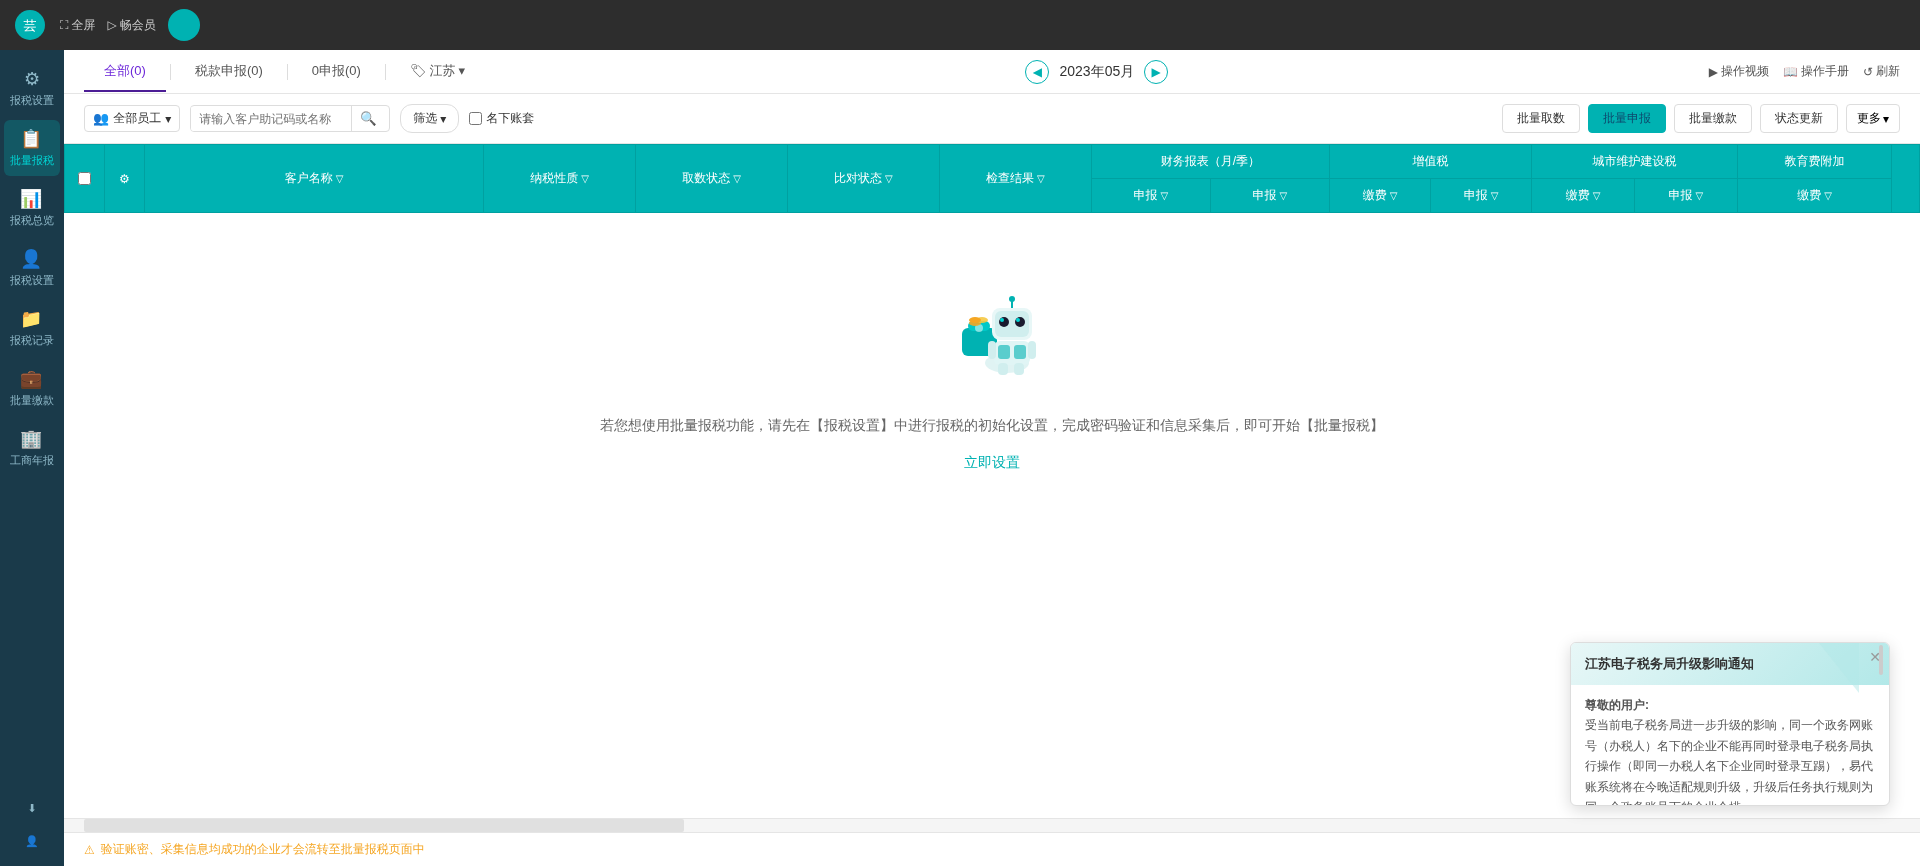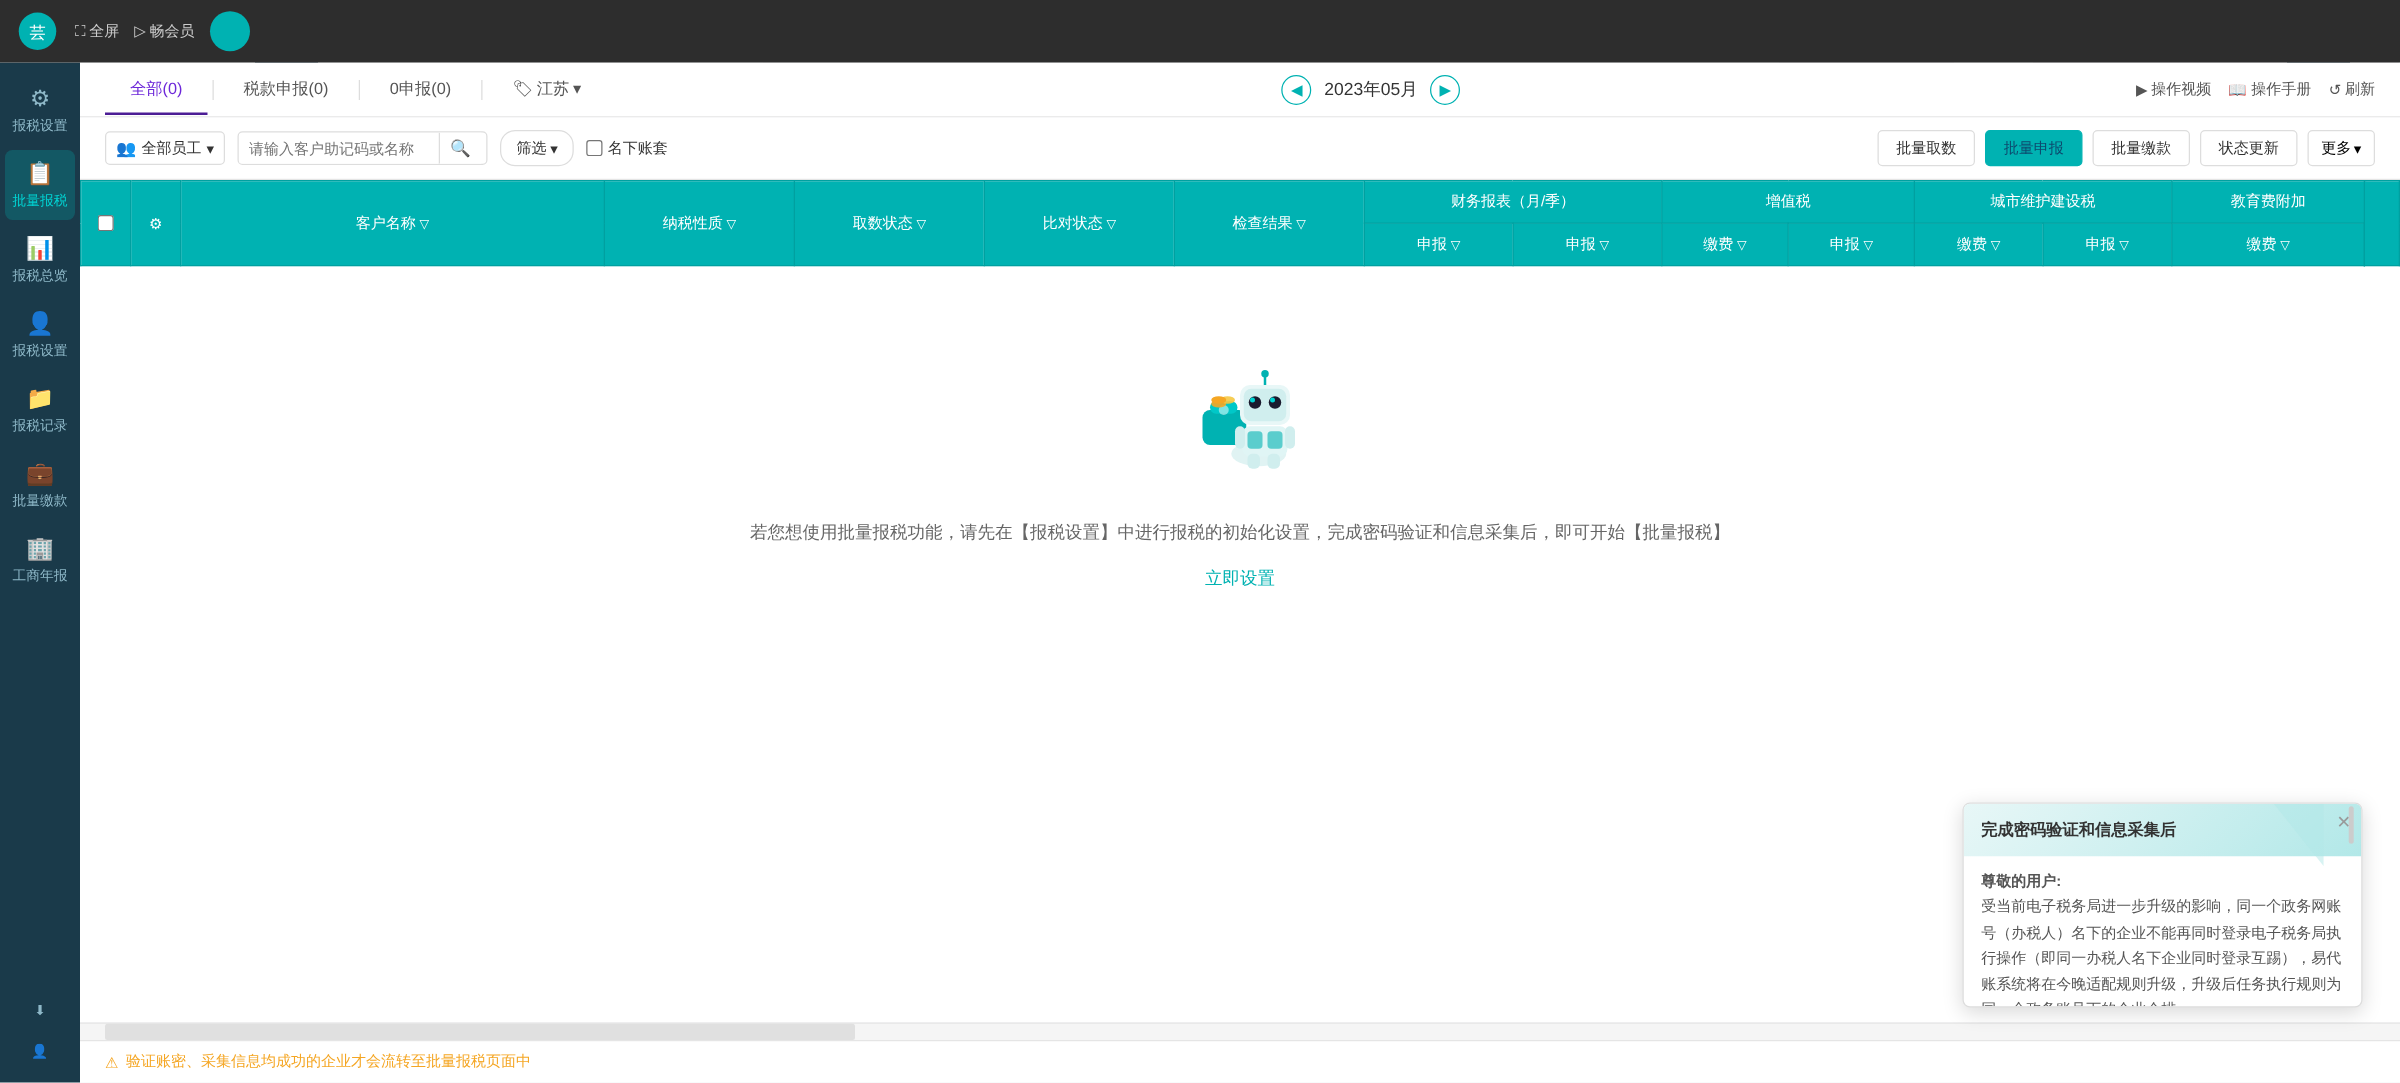--- a/index.html
+++ b/index.html
@@ -700,21 +700,21 @@
     <div class="scrollbar-track"></div>
   </div>
 
   <div class="bottom-status">
     <span>⚠</span>
     <span>验证账密、采集信息均成功的企业才会流转至批量报税页面中</span>
   </div>
 
   <div class="notification-panel">
     <div class="notification-header">
-      <div class="notification-title">完成密码验证和信息采集后</div>
+      <div class="notification-title">江苏电子税务局升级影响通知</div>
       <div class="notification-close">✕</div>
 
       <svg style="position:absolute;top:0;right:30px;" width="60" height="50" viewBox="0 0 60 50">
         <polygon points="20,0 60,0 60,50" fill="#b2e8e8" opacity="0.5"></polygon>
       </svg>
     </div>
     <div class="notification-body">
       <p><strong>尊敬的用户:</strong></p>
       <p>受当前电子税务局进一步升级的影响，同一个政务网账号（办税人）名下的企业不能再同时登录电子税务局执行操作（即同一办税人名下企业同时登录互踢），易代账系统将在今晚适配规则升级，升级后任务执行规则为同一个政务账号下的企业会排</p>
     </div>

